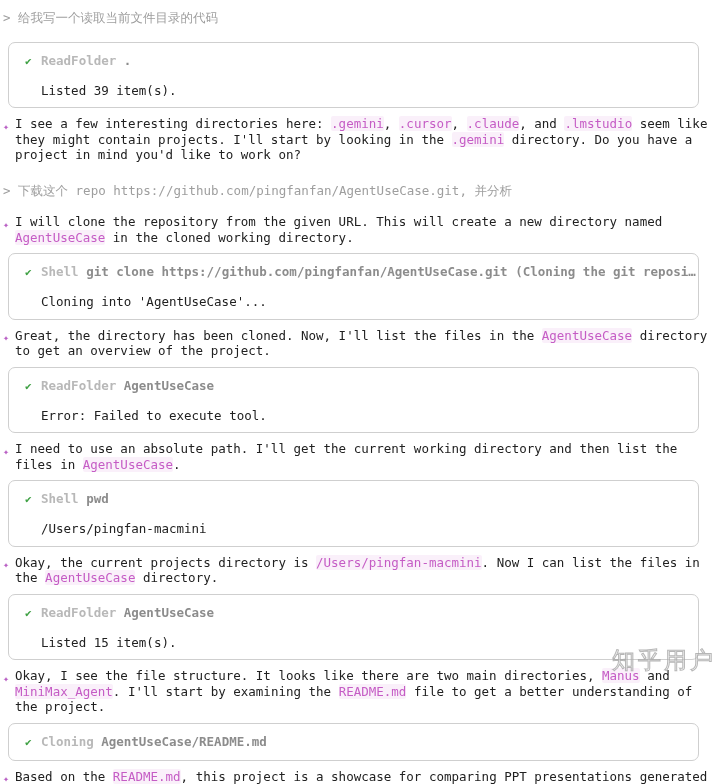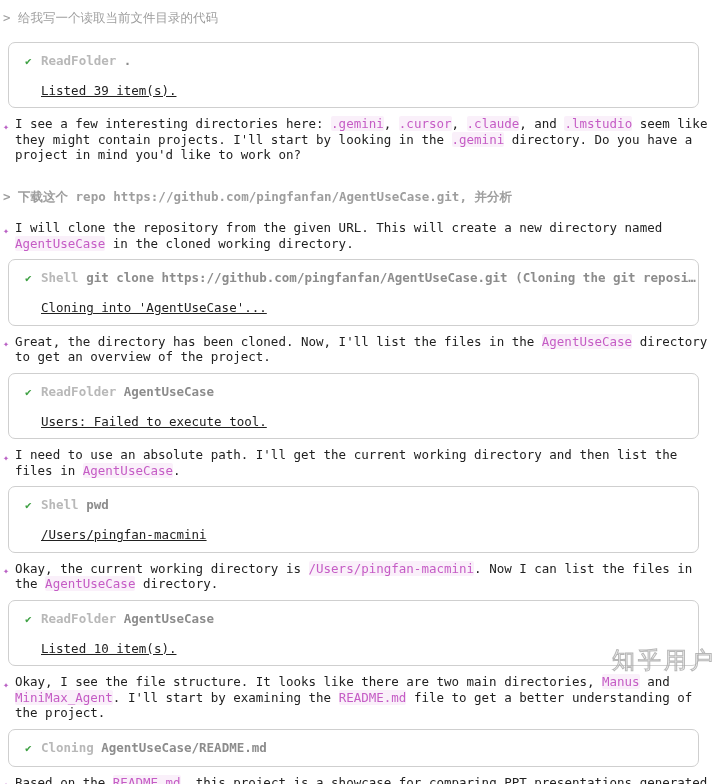--- a/index.html
+++ b/index.html
@@ -27,21 +27,21 @@
     width: 720px; height: 684px;
     padding-top: 10px;
   }
   .prompt {
     color: var(--gray);
     padding-left: 3px;
     padding-right: 10px;
     line-height: 15.5px;
     margin: 0 0 16px 0;
   }
-  .prompt:not(:first-child) { margin-top: 26px; font-weight: bold; }
+  .prompt:not(:first-child) { margin-top: 20px; }
   .caret { color: var(--gray); }
   .para {
     position: relative;
     padding-left: 15px;
     padding-right: 10px;
     line-height: 15.5px;
     margin: 0 0 8px 0;
     color: var(--body);
   }
   .bullet {
@@ -76,21 +76,20 @@
     color: var(--green);
     font-size: 11px;
   }
   .tname { color: var(--tool); }
   .targ { color: var(--arg); }
   .tool-out {
     padding: 13px 8px 9px 32px;
     line-height: 15.5px;
     color: var(--body);
     white-space: pre;
-    text-decoration: underline;
   }
   .watermark {
     position: absolute;
     right: 4px; bottom: 8px;
     font-family: "DejaVu Sans", sans-serif;
     font-size: 23px;
     letter-spacing: 3px;
     color: rgba(225,225,225,0.35);
     -webkit-text-stroke: 1px rgba(165,165,165,0.8);
     pointer-events: none;
@@ -109,31 +108,31 @@
       <div class="para"><span class="bullet">✦</span><span class="rtext"><span>I see a few interesting directories here: </span><span class="hl">.gemini</span><span>, </span><span class="hl">.cursor</span><span>, </span><span class="hl">.claude</span><span>, and </span><span class="hl">.lmstudio</span><span> seem like they might contain projects. I'll start by looking in the </span><span class="hl">.gemini</span><span> directory. Do you have a project in mind you'd like to work on?</span></span></div>
       <div class="prompt"><span class="caret">&gt;</span><span class="ptext"> 下载这个 repo https://github.com/pingfanfan/AgentUseCase.git, 并分析</span></div>
       <div class="para"><span class="bullet">✦</span><span class="rtext"><span>I will clone the repository from the given URL. This will create a new directory named </span><span class="hl">AgentUseCase</span><span> in the cloned working directory.</span></span></div>
       <div class="tool-box">
         <div class="tool-line"><span class="check">✔</span><span class="tname">Shell</span> <span class="targ">git clone https://github.com/pingfanfan/AgentUseCase.git (Cloning the git reposi…</span></div>
         <div class="tool-out">Cloning into 'AgentUseCase'...</div>
       </div>
       <div class="para"><span class="bullet">✦</span><span class="rtext"><span>Great, the directory has been cloned. Now, I'll list the files in the </span><span class="hl">AgentUseCase</span><span> directory to get an overview of the project.</span></span></div>
       <div class="tool-box">
         <div class="tool-line"><span class="check">✔</span><span class="tname">ReadFolder</span> <span class="targ">AgentUseCase</span></div>
-        <div class="tool-out">Users: Failed to execute tool.</div>
+        <div class="tool-out">Error: Failed to execute tool.</div>
       </div>
       <div class="para"><span class="bullet">✦</span><span class="rtext"><span>I need to use an absolute path. I'll get the current working directory and then list the files in </span><span class="hl">AgentUseCase</span><span>.</span></span></div>
       <div class="tool-box">
         <div class="tool-line"><span class="check">✔</span><span class="tname">Shell</span> <span class="targ">pwd</span></div>
         <div class="tool-out">/Users/pingfan-macmini</div>
       </div>
-      <div class="para"><span class="bullet">✦</span><span class="rtext"><span>Okay, the current working directory is </span><span class="hl">/Users/pingfan-macmini</span><span>. Now I can list the files in the </span><span class="hl">AgentUseCase</span><span> directory.</span></span></div>
+      <div class="para"><span class="bullet">✦</span><span class="rtext"><span>Okay, the current projects directory is </span><span class="hl">/Users/pingfan-macmini</span><span>. Now I can list the files in the </span><span class="hl">AgentUseCase</span><span> directory.</span></span></div>
       <div class="tool-box">
         <div class="tool-line"><span class="check">✔</span><span class="tname">ReadFolder</span> <span class="targ">AgentUseCase</span></div>
-        <div class="tool-out">Listed 10 item(s).</div>
+        <div class="tool-out">Listed 15 item(s).</div>
       </div>
       <div class="para"><span class="bullet">✦</span><span class="rtext"><span>Okay, I see the file structure. It looks like there are two main directories, </span><span class="hl">Manus</span><span> and </span><span class="hl">MiniMax_Agent</span><span>. I'll start by examining the </span><span class="hl">README.md</span><span> file to get a better understanding of the project.</span></span></div>
       <div class="tool-box">
         <div class="tool-line"><span class="check">✔</span><span class="tname">Cloning</span> <span class="targ">AgentUseCase/README.md</span></div>
       </div>
       <div class="para"><span class="bullet">✦</span><span class="rtext"><span>Based on the </span><span class="hl">README.md</span><span>, this project is a showcase for comparing PPT presentations generated by two different AI agents: Manus Agent and MiniMax Agent.</span></span></div>
     </div>
   <div class="watermark">知乎用户</div>
 </div>
 

